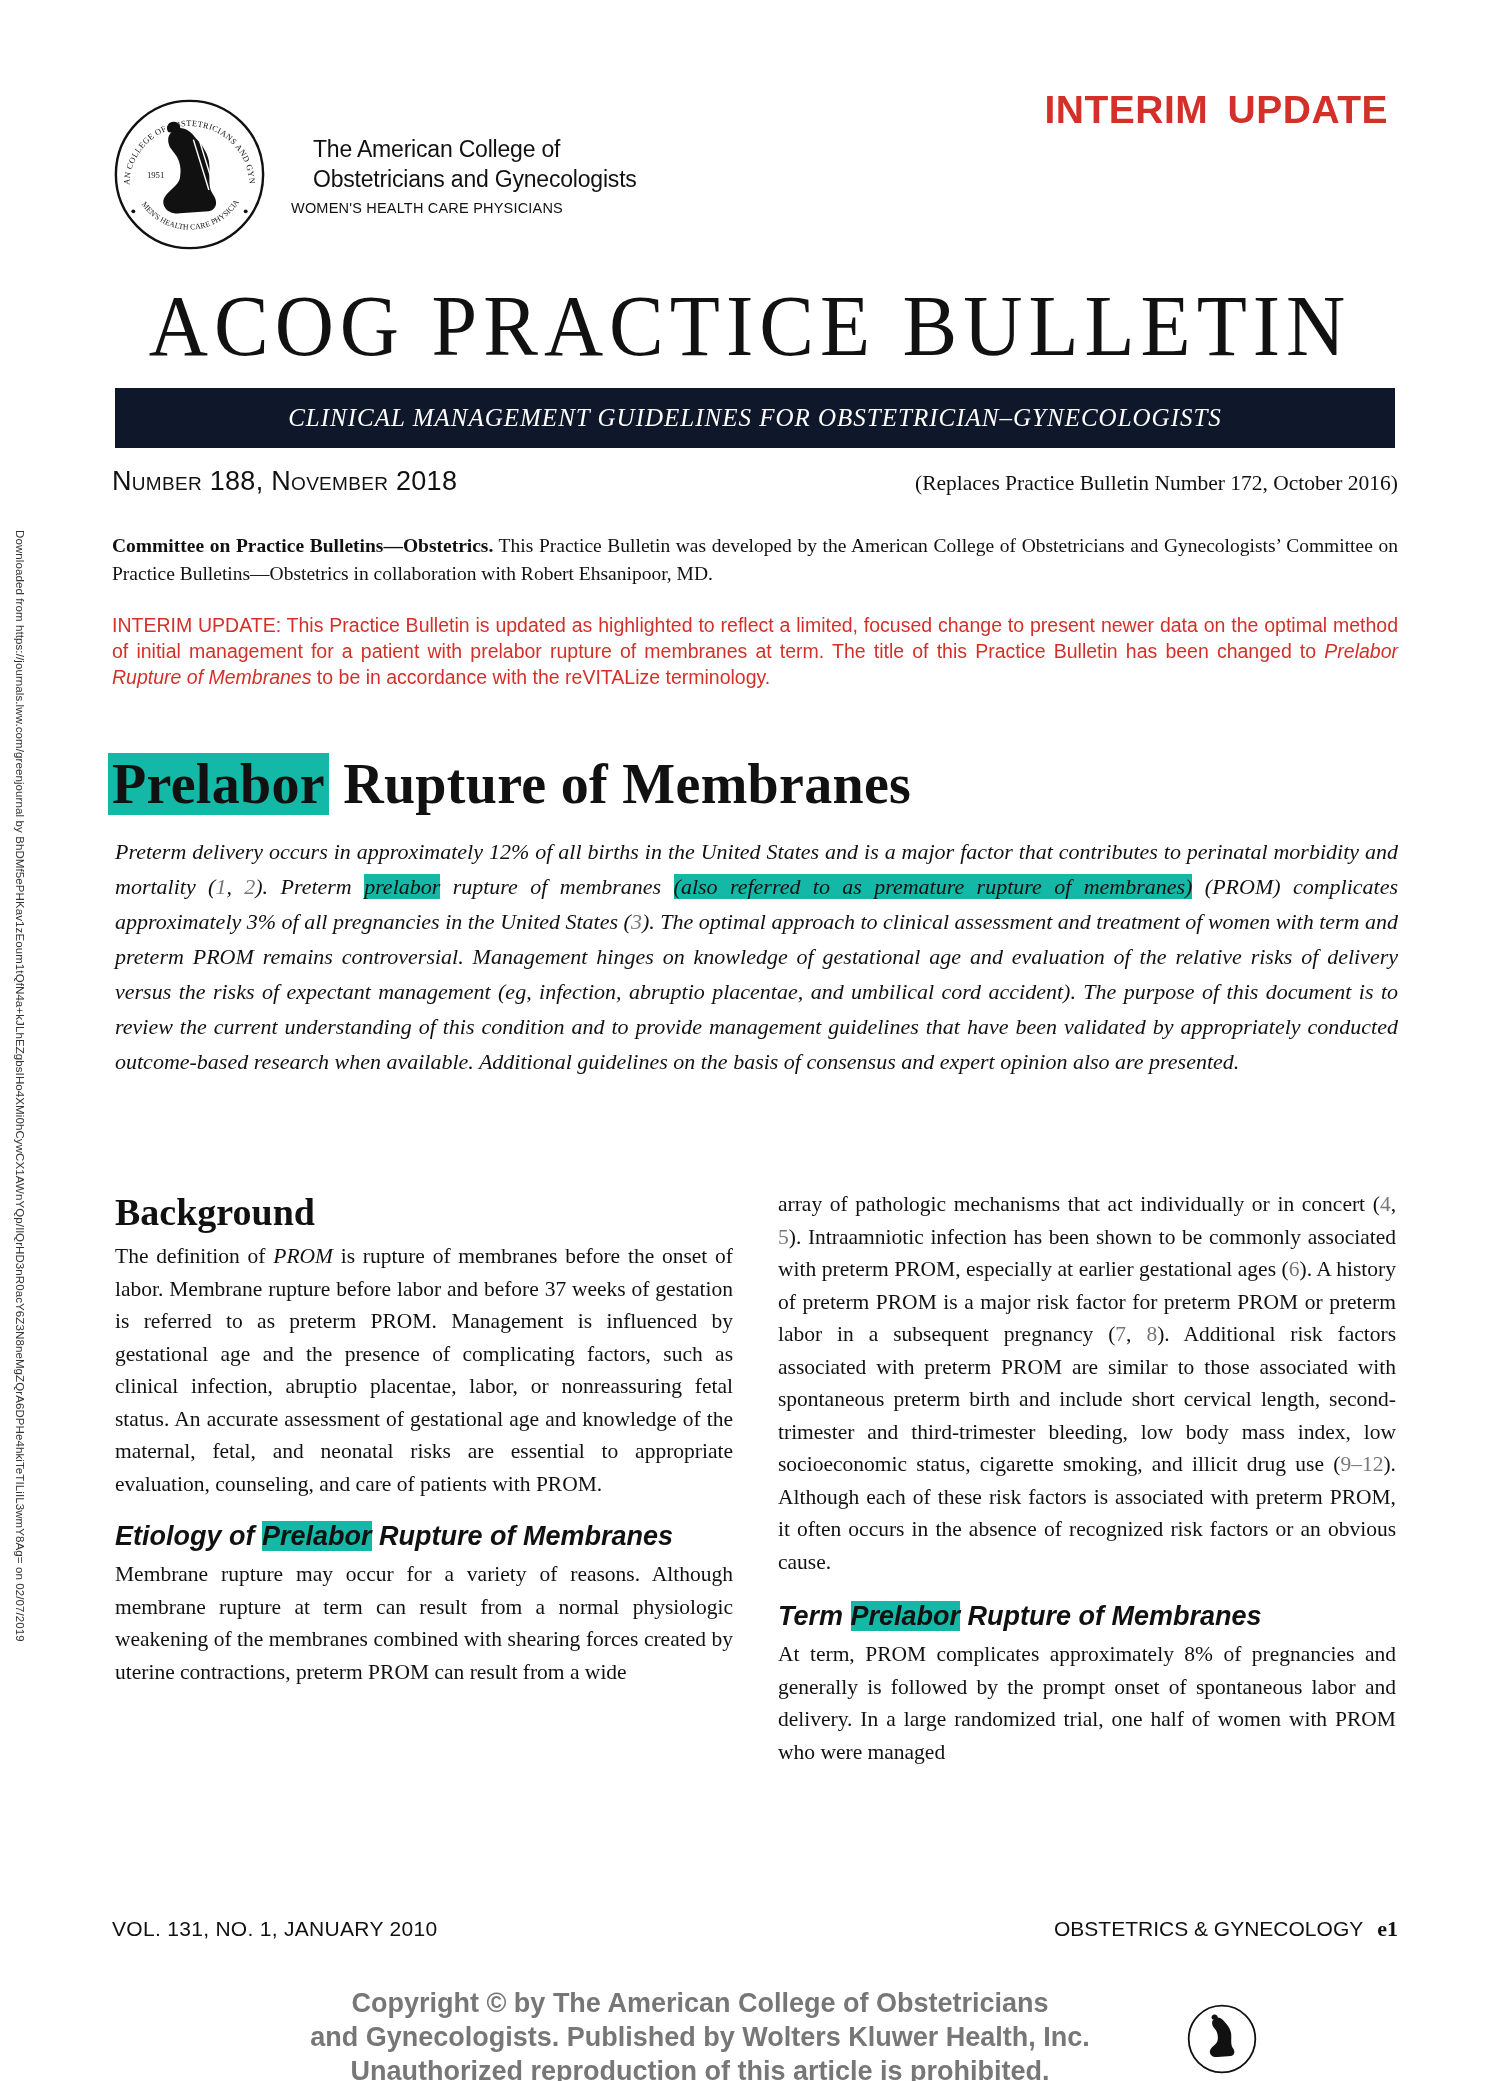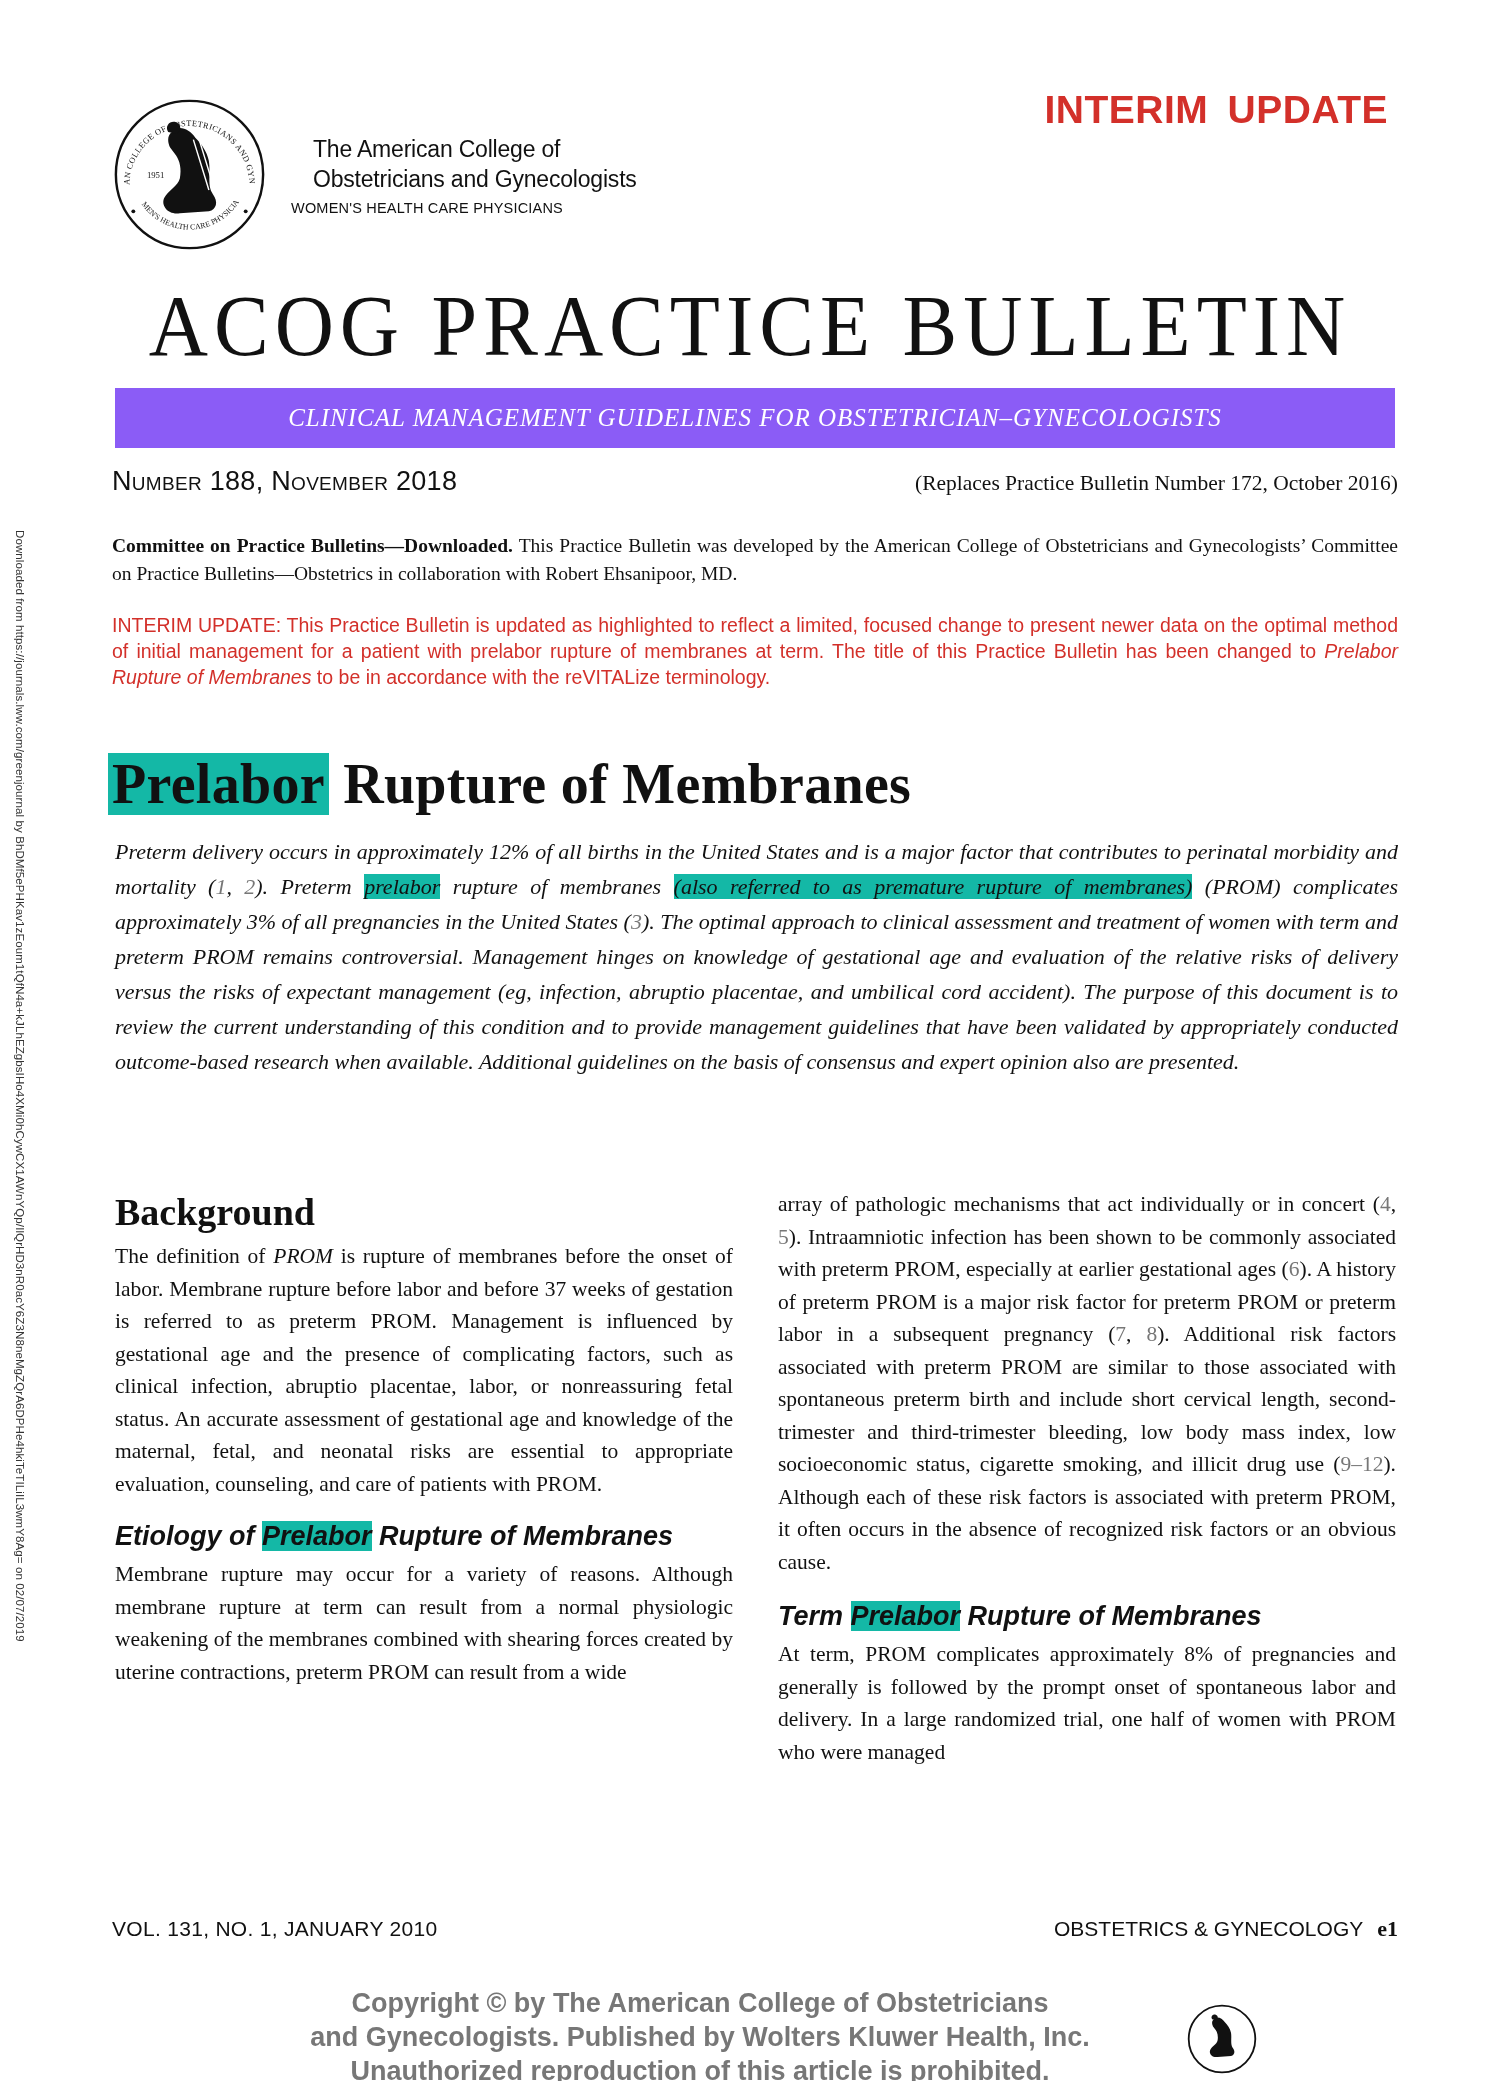--- a/index.html
+++ b/index.html
@@ -25,21 +25,21 @@
   }
 
   .masthead {
     position: absolute; left: 140px; top: 280px; width: 1220px;
     font-family: "Liberation Serif", serif; font-size: 82px; letter-spacing: 6px;
     text-align: center; transform: scaleY(1.05); color: #111; white-space: nowrap;
   }
 
   .banner {
     position: absolute; left: 115px; top: 388px; width: 1280px; height: 60px;
-    background: #8b5cf6; color: #fff; display: flex; align-items: center; justify-content: center;
+    background: #0f172a; color: #fff; display: flex; align-items: center; justify-content: center;
     font-family: "Liberation Serif", serif; font-style: italic; font-size: 25px; letter-spacing: 1px;
   }
 
   .meta-row { position: absolute; left: 112px; top: 466px; width: 1286px; display: flex; justify-content: space-between; align-items: baseline; }
   .issue-number { font-family: "Liberation Sans", sans-serif; font-size: 27px; font-variant: small-caps; letter-spacing: 0.3px; }
   .replaces-note { font-size: 21.5px; }
 
   .committee { position: absolute; left: 112px; top: 532px; width: 1286px; font-size: 19.5px; line-height: 28px; text-align: justify; }
   .committee b { font-weight: bold; }
 
@@ -105,21 +105,21 @@
 <div class="masthead">ACOG PRACTICE BULLETIN</div>
 <div class="banner">
   <span>CLINICAL MANAGEMENT GUIDELINES FOR OBSTETRICIAN–GYNECOLOGISTS</span>
 </div>
 
 <div class="meta-row">
   <span class="issue-number">Number 188, November 2018</span>
   <span class="replaces-note">(Replaces Practice Bulletin Number 172, October 2016)</span>
 </div>
 
-<div class="committee"><b>Committee on Practice Bulletins—Downloaded.</b><span> This Practice Bulletin was developed by the American College of Obstetricians and Gynecologists’ Committee on Practice Bulletins—Obstetrics in collaboration with Robert Ehsanipoor, MD.</span></div>
+<div class="committee"><b>Committee on Practice Bulletins—Obstetrics.</b><span> This Practice Bulletin was developed by the American College of Obstetricians and Gynecologists’ Committee on Practice Bulletins—Obstetrics in collaboration with Robert Ehsanipoor, MD.</span></div>
 
 <div class="interim-note"><span>INTERIM UPDATE: This Practice Bulletin is updated as highlighted to reflect a limited, focused change to present newer data on the optimal method of initial management for a patient with prelabor rupture of membranes at term. The title of this Practice Bulletin has been changed to </span><i>Prelabor Rupture of Membranes</i><span> to be in accordance with the reVITALize terminology.</span></div>
 
 <h1 class="doc-title" style="margin:0;"><span class="hl">Prelabor</span><span> Rupture of Membranes</span></h1>
 
 <div class="abstract"><span>Preterm delivery occurs in approximately 12% of all births in the United States and is a major factor that contributes to perinatal morbidity and mortality (</span><a class="ref">1</a><span>, </span><a class="ref">2</a><span>). Preterm </span><span class="hl">prelabor</span><span> rupture of membranes </span><span class="hl">(also referred to as premature rupture of membranes)</span><span> (PROM) complicates approximately 3% of all pregnancies in the United States (</span><a class="ref">3</a><span>). The optimal approach to clinical assessment and treatment of women with term and preterm PROM remains controversial. Management hinges on knowledge of gestational age and evaluation of the relative risks of delivery versus the risks of expectant management (eg, infection, abruptio placentae, and umbilical cord accident). The purpose of this document is to review the current understanding of this condition and to provide management guidelines that have been validated by appropriately conducted outcome-based research when available. Additional guidelines on the basis of consensus and expert opinion also are presented.</span></div>
 
 <div class="col col-left">
   <h2 class="section-heading">Background</h2>
   <p><span>The definition of </span><i>PROM</i><span> is rupture of membranes before the onset of labor. Membrane rupture before labor and before 37 weeks of gestation is referred to as preterm PROM. Management is influenced by gestational age and the presence of complicating factors, such as clinical infection, abruptio placentae, labor, or nonreassuring fetal status. An accurate assessment of gestational age and knowledge of the maternal, fetal, and neonatal risks are essential to appropriate evaluation, counseling, and care of patients with PROM.</span></p>

